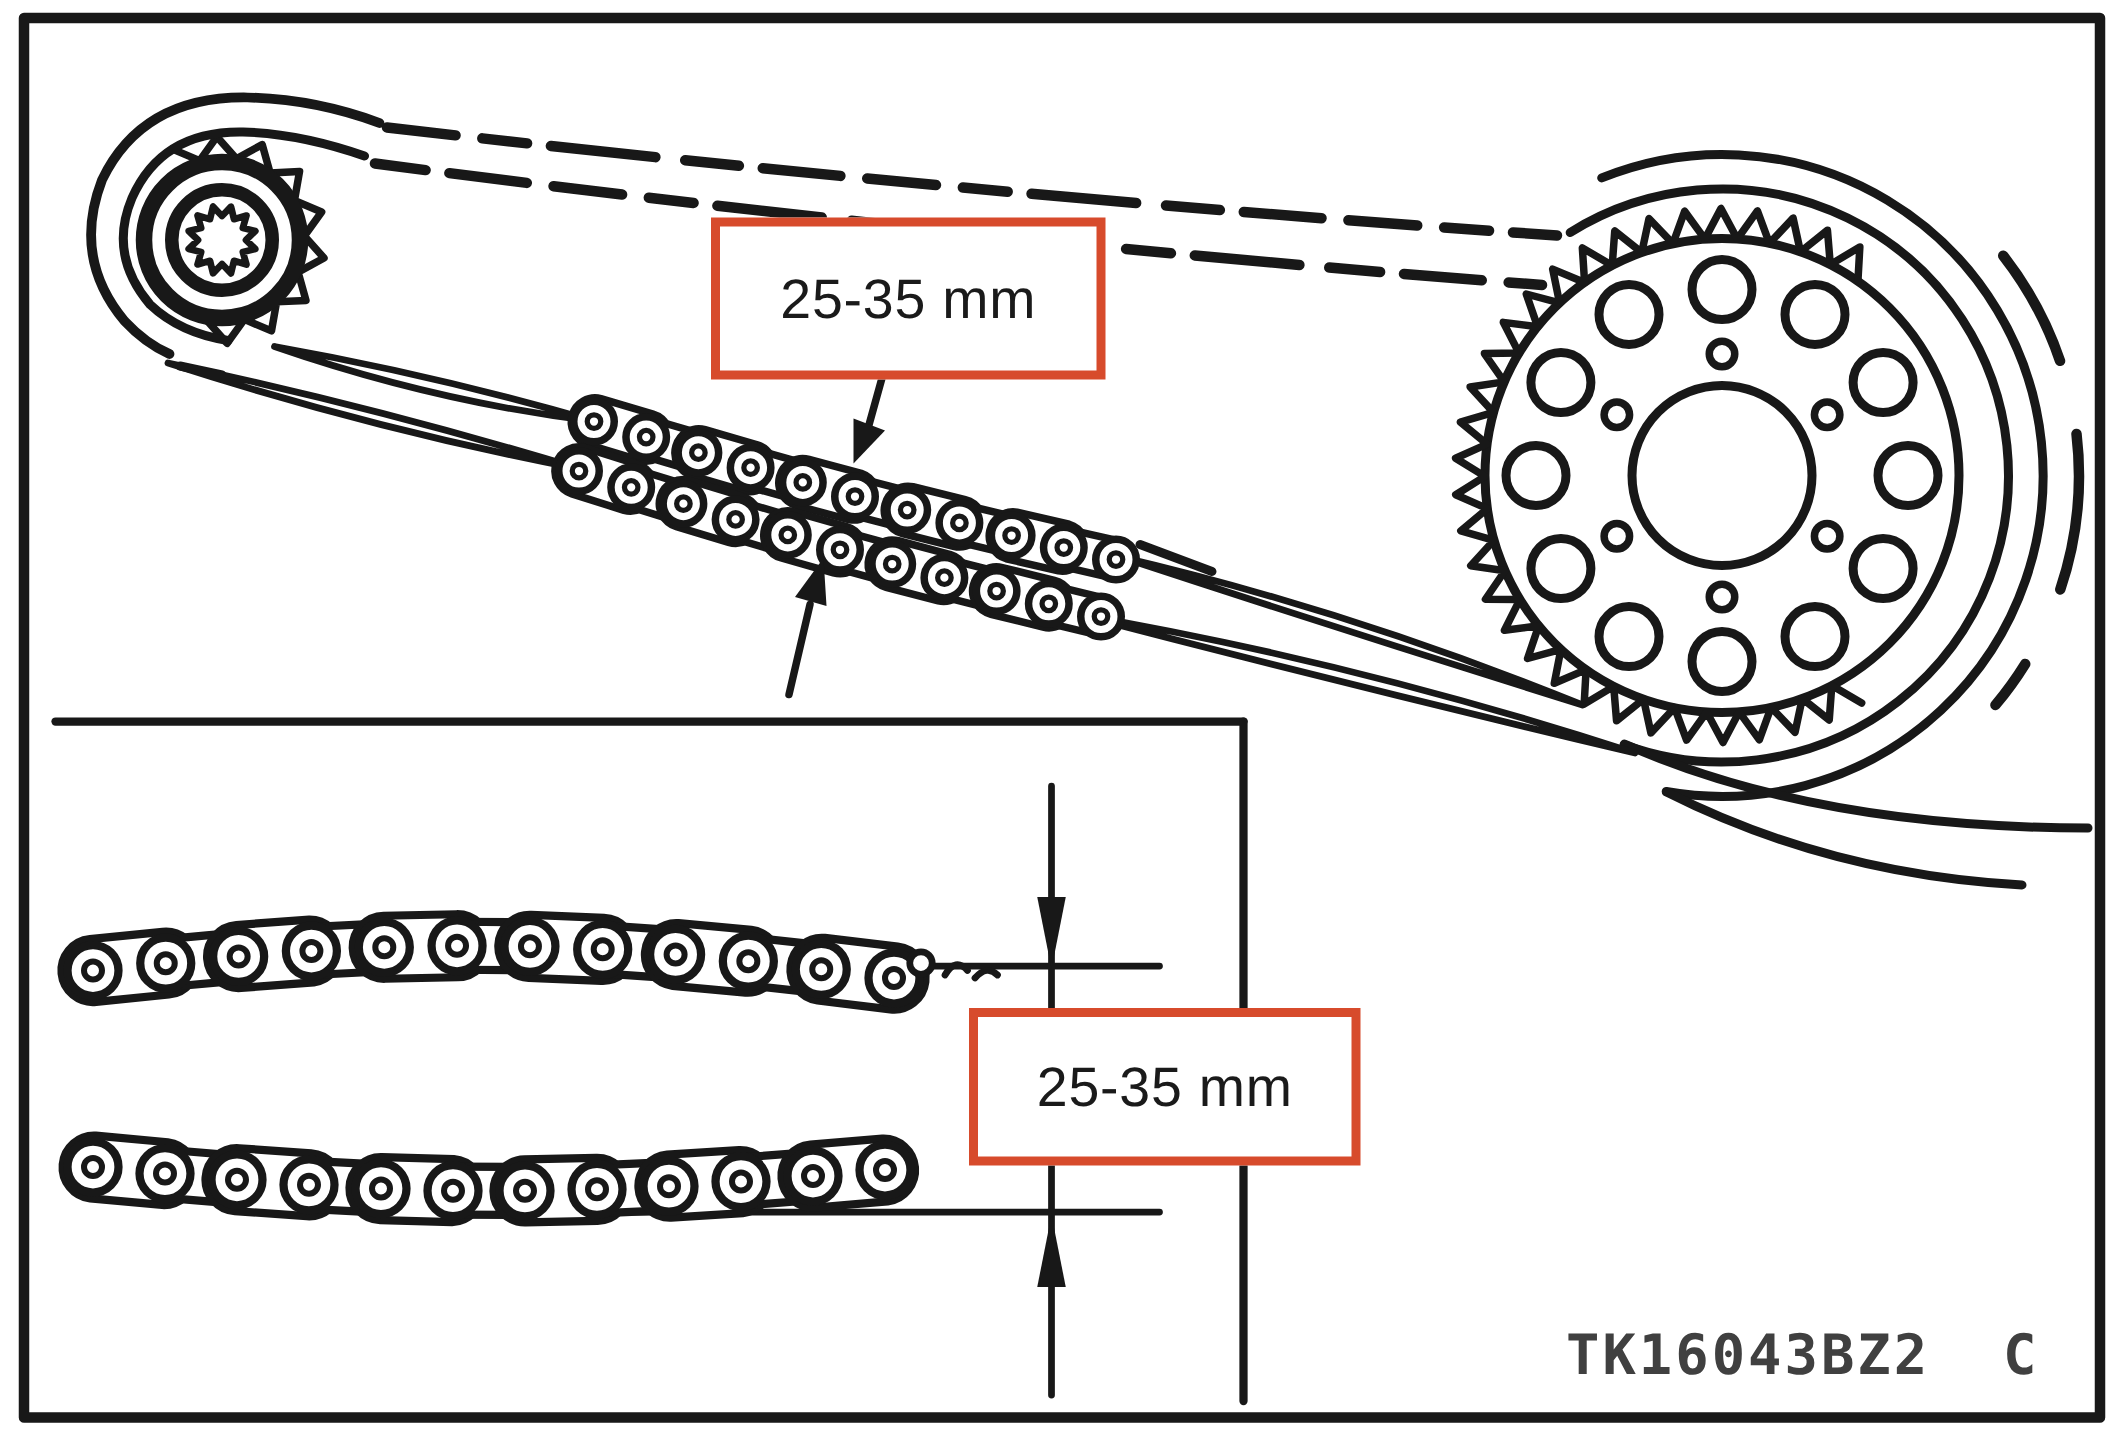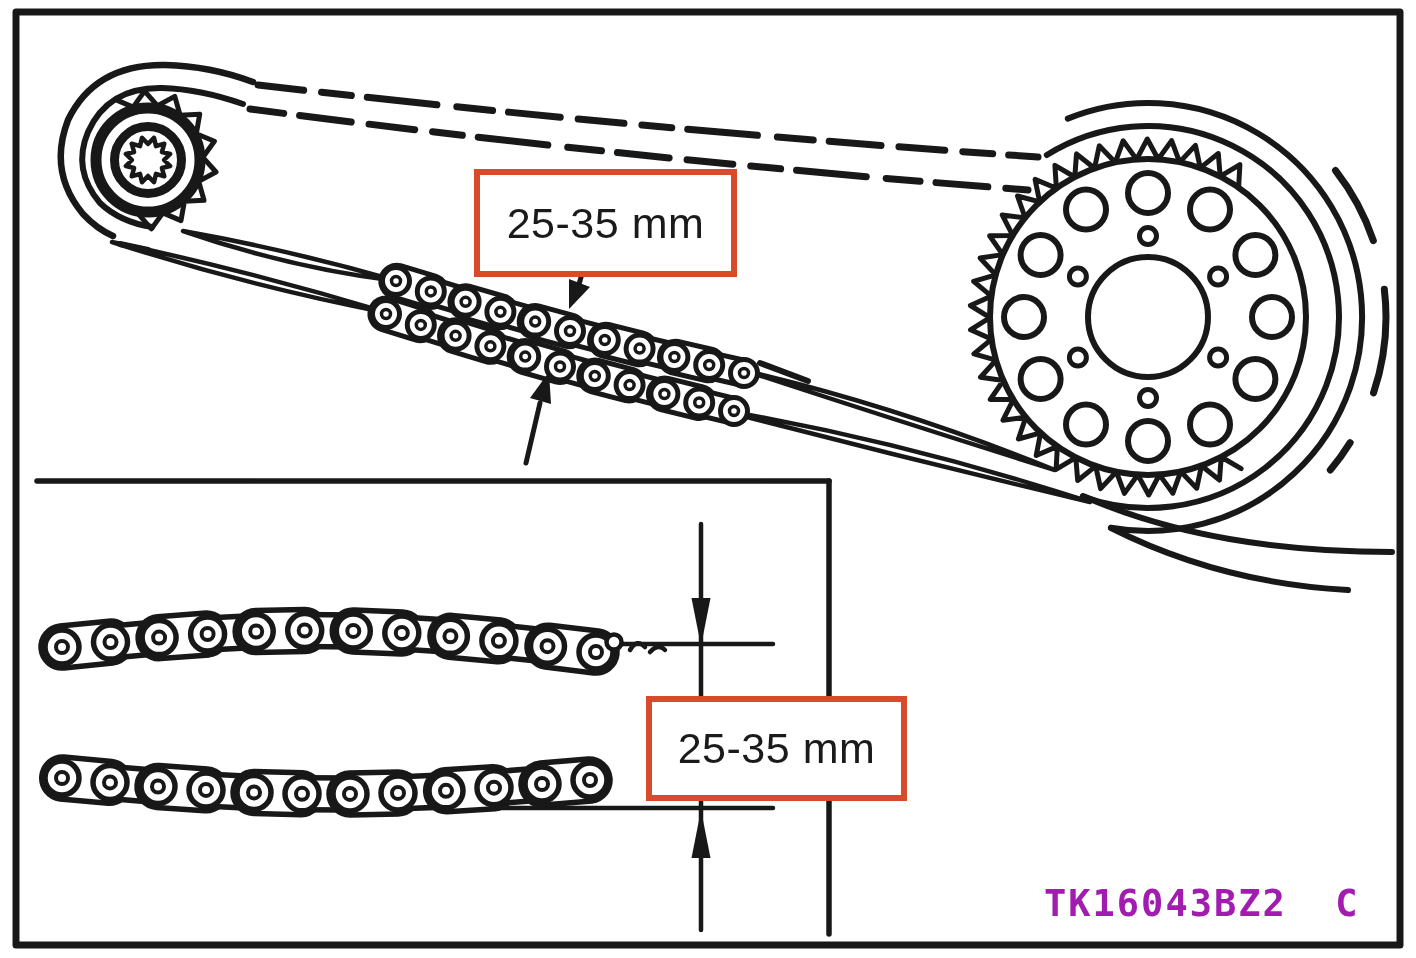--- a/index.html
+++ b/index.html
@@ -5,30 +5,30 @@
   html,body{margin:0;padding:0;background:#e8e8e8;}
   .stage{
     position:relative;width:1416px;height:958px;background:#ffffff;
     overflow:hidden;font-family:"Liberation Sans",sans-serif;
   }
   .stage svg{position:absolute;left:0;top:0;}
   .callout{
     position:absolute;box-sizing:border-box;background:#ffffff;
     border:6px solid var(--accent,#d74b2c);
     display:flex;align-items:center;justify-content:center;
-    color:#1a1a1a;font-size:43px;font-family:"Liberation Sans",sans-serif;
-    line-height:1;letter-spacing:0.5px;margin-top:24px;
+    color:#1a1a1a;font-size:37px;font-family:"Liberation Sans",sans-serif;
+    line-height:1;letter-spacing:0.5px;
   }
   .callout-top{left:474px;top:145px;width:263px;height:108px;}
   .callout-bottom{left:646px;top:672px;width:261px;height:105px;}
   .partcode{
     position:absolute;left:1044px;top:882px;
     font-family:"DejaVu Sans Mono","Liberation Mono",monospace;
     font-weight:bold;font-size:37px;letter-spacing:2px;
-    color:#a21caf;white-space:pre;
+    color:#404040;white-space:pre;
   }
 </style>
 </head>
 <body>
 
 <div class="stage">
   <svg id="art" width="1416" height="958" viewBox="0 0 1416 958">
       <g fill="none" stroke="#181818" stroke-linecap="round" stroke-linejoin="round">
         <rect x="16" y="12" width="1384" height="933" stroke-width="7"></rect>
       </g>

